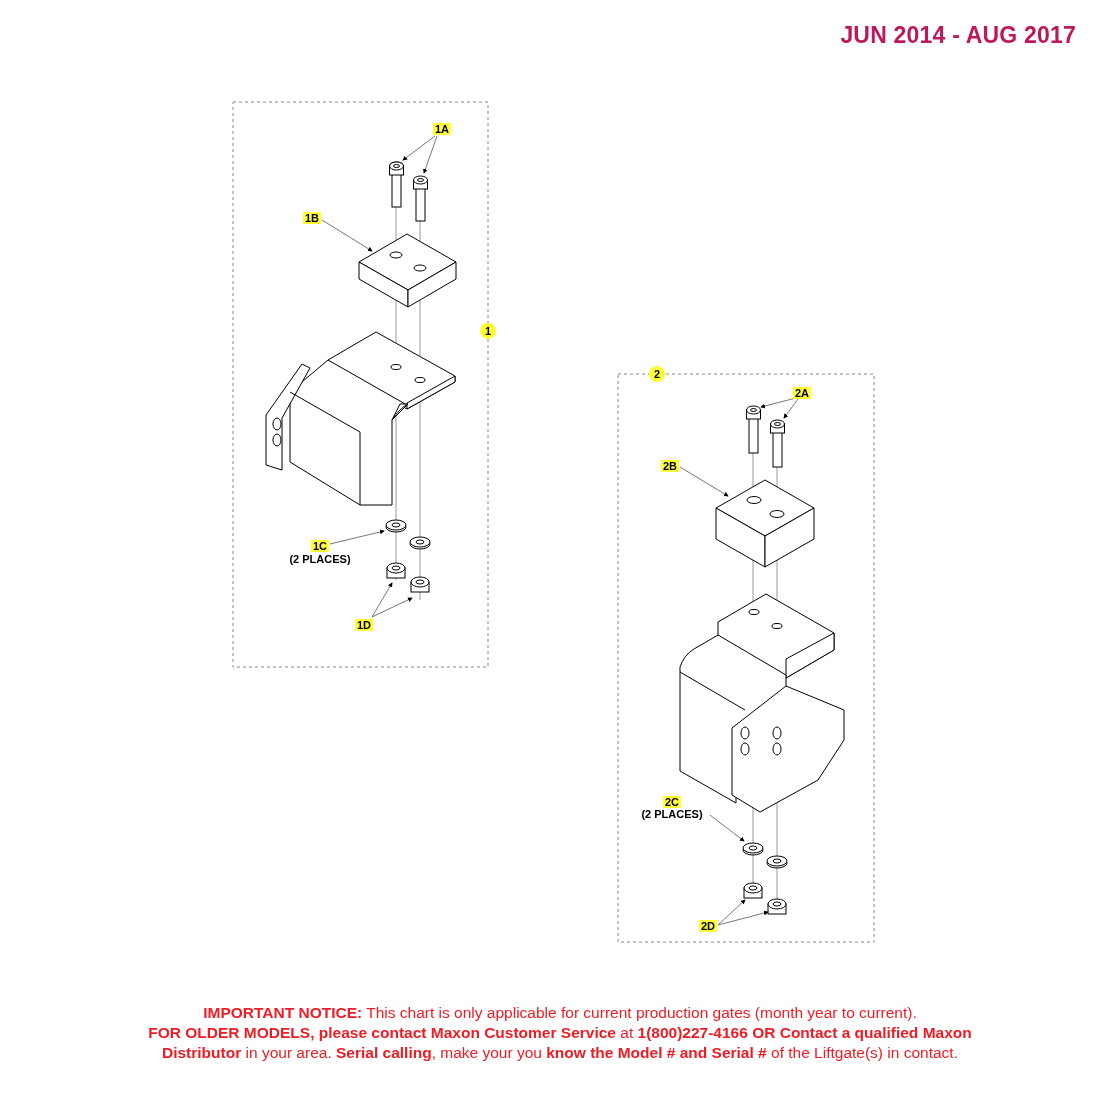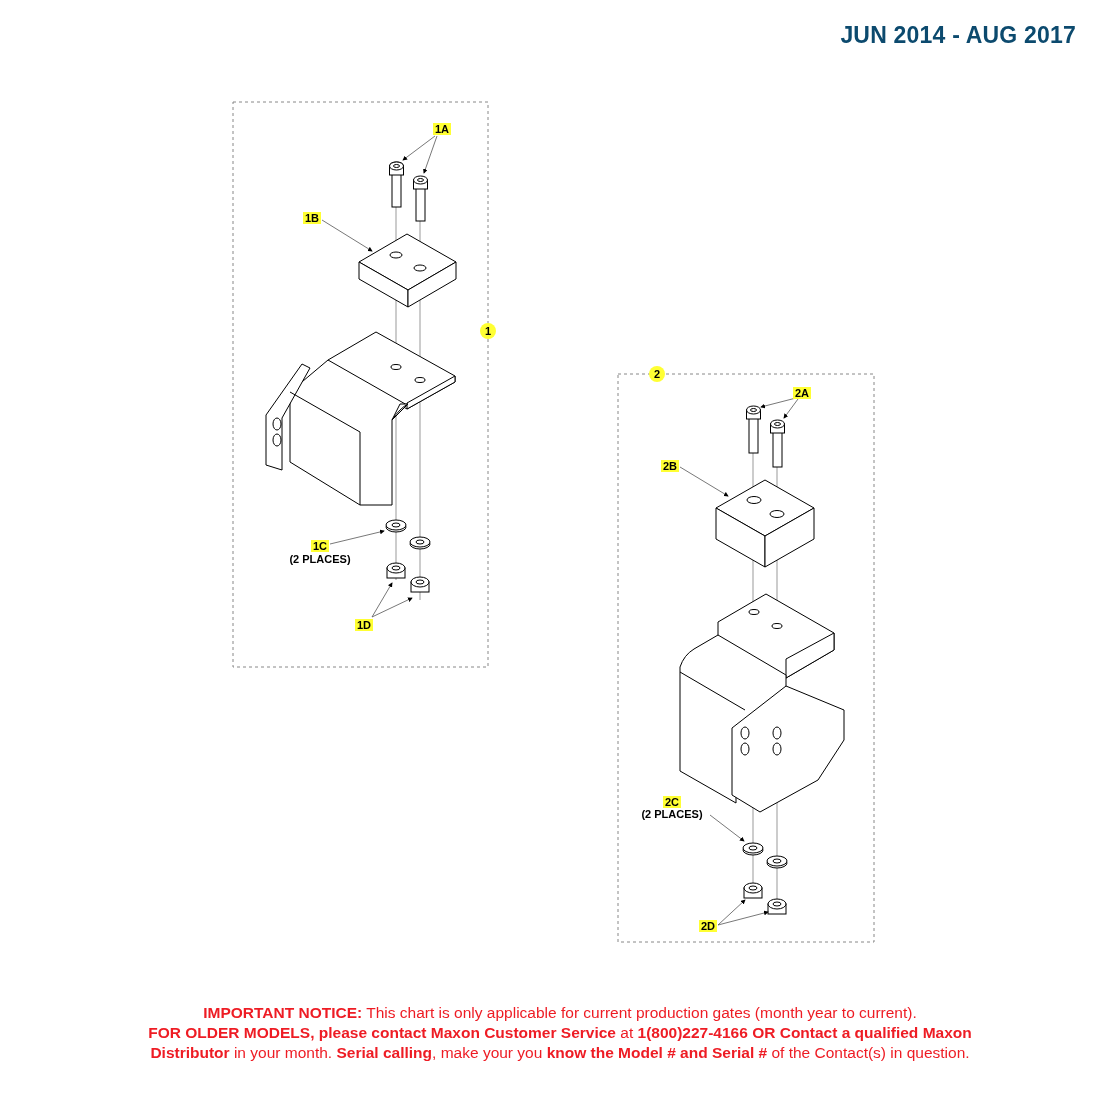--- a/index.html
+++ b/index.html
@@ -1,17 +1,17 @@
 <!DOCTYPE html>
 <html><head>
 <meta charset="utf-8">
 <style>
   html, body { margin:0; padding:0; background:#ffffff; }
   body { width:1104px; height:1104px; position:relative; overflow:hidden; font-family:"Liberation Sans", sans-serif; }
-  .date-range { position:absolute; right:28px; top:22px; color:#0c4a6e; font-weight:bold; font-size:23px; font-family:"Liberation Sans", sans-serif; letter-spacing:0.2px; }
+  .date-range { position:absolute; right:28px; top:22px; color:#be185d; font-weight:bold; font-size:23px; font-family:"Liberation Sans", sans-serif; letter-spacing:0.2px; }
   svg.diagram { position:absolute; left:0; top:0; }
   .callout { font-family:"Liberation Sans", sans-serif; font-weight:bold; font-size:11px; fill:#000; }
   .hl { fill:#ffff33; }
   .notice { position:absolute; left:8px; width:1104px; top:1003px; text-align:center; color:#ee1c24; font-size:15.5px; line-height:20px; font-family:"Liberation Sans", sans-serif; }
   .notice b { font-weight:bold; }
 </style>
 </head>
 <body>
 
 <div class="date-range">JUN 2014 - AUG 2017</div>
@@ -203,14 +203,14 @@
     <g>
       <rect x="699" y="920" width="18" height="12" class="hl"></rect>
       <text x="708" y="930" text-anchor="middle" class="callout">2D</text>
     </g>
   </g>
 </svg>
 
 <div class="notice">
   <div><b>IMPORTANT NOTICE:</b><span> This chart is only applicable for current production gates (month year to current).</span></div>
   <div><b>FOR OLDER MODELS, please contact Maxon Customer Service</b><span> at </span><b>1(800)227-4166 OR Contact a qualified Maxon</b></div>
-  <div><b>Distributor</b><span> in your month. </span><b>Serial calling</b><span>, make your you </span><b>know the Model # and Serial #</b><span> of the Contact(s) in question.</span></div>
+  <div><b>Distributor</b><span> in your area. </span><b>Serial calling</b><span>, make your you </span><b>know the Model # and Serial #</b><span> of the Liftgate(s) in contact.</span></div>
 </div>
 
 </body></html>

